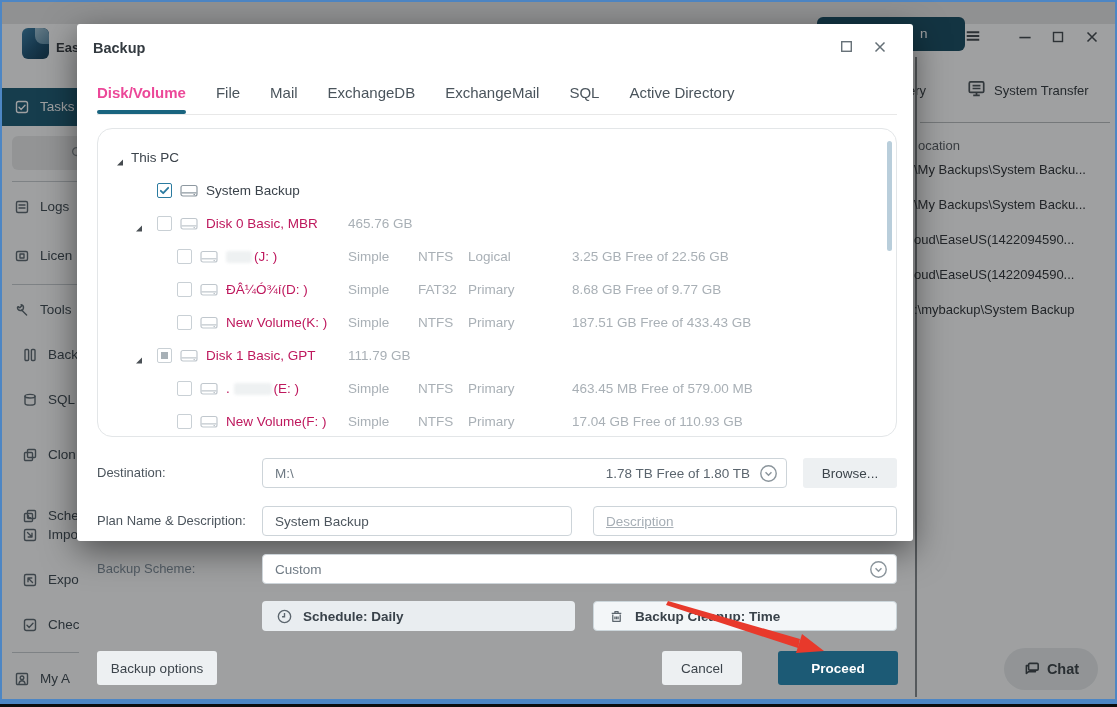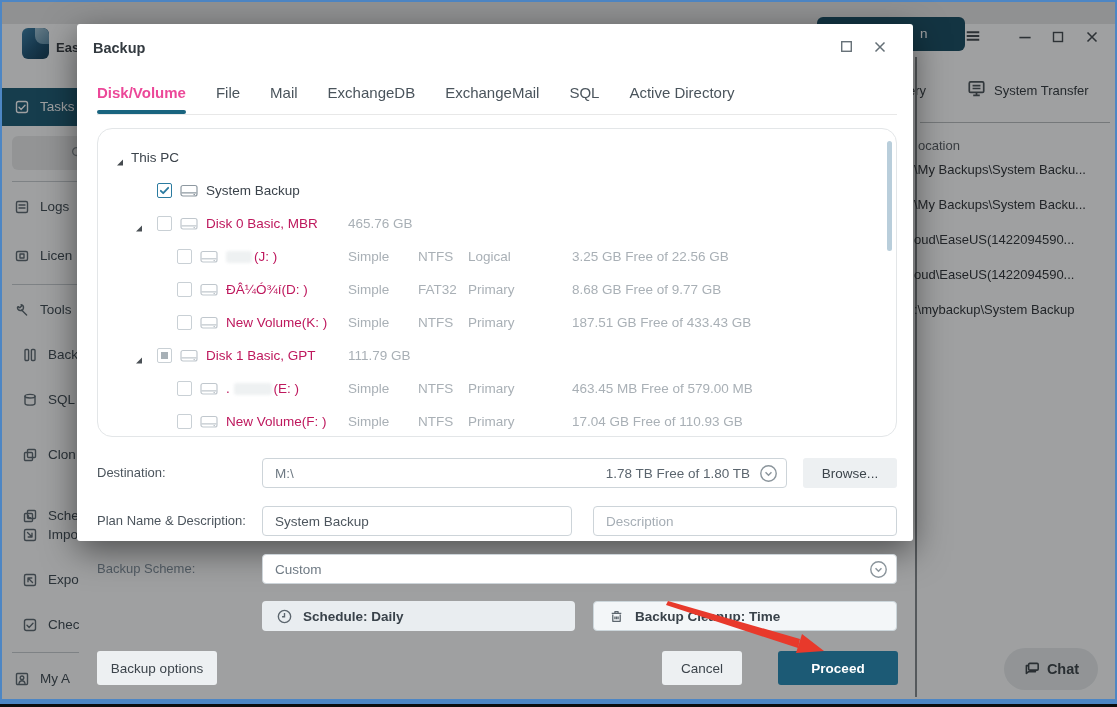--- a/index.html
+++ b/index.html
@@ -69,21 +69,21 @@
   .cb.ind::after { content:""; position:absolute; inset:3px; background:#a7b0b6; }
   .diskico { position:absolute; top:9px; }
   .blurpatch { display:inline-block; height:12px; border-radius:3px; background:#eef1f2; filter:blur(1.8px); vertical-align:middle; margin-right:2px; }
   .thumb { position:absolute; left:789px; top:12px; width:5px; height:110px; border-radius:3px; background:#b9cedb; }
 
   .flabel { position:absolute; left:20px; font-size:13px; color:#4c555d; }
   .field { position:absolute; height:30px; border:1px solid #cdd4d9; border-radius:4px; background:#fff; font-size:13.5px; }
   .field .fv { position:absolute; left:12px; top:7px; white-space:nowrap; }
   .field .fright { position:absolute; right:36px; top:7px; color:#5b656e; white-space:nowrap; }
   .field .chev { position:absolute; right:8px; top:5px; color:#8b959c; }
-  .ph { color:#a6aeb5; }
+  .ph { color:#a6aeb5;text-decoration:underline; }
   .val-gray { color:#6f7a84; }
   .val-dark { color:#4d565e; }
   .btn { position:absolute; border:none; border-radius:3px; font-size:13.5px; color:#3c444b; background:#edf0f2;
          font-family:"Liberation Sans",sans-serif; display:flex; align-items:center; justify-content:center; }
   .schedbtn { position:absolute; height:30px; border-radius:4px; display:flex; align-items:center; gap:10px;
               padding-left:14px; font-size:13.5px; font-weight:bold; color:#39424a; }
   .sched1 { background:#e9edf0; }
   .sched2 { background:#f3f6f8; border:1px solid #ccd6db; }
   .schedbtn .si { color:#5c666e; display:flex; }
   .proceed { background:#1c5a75; color:#fff; font-weight:bold; }

